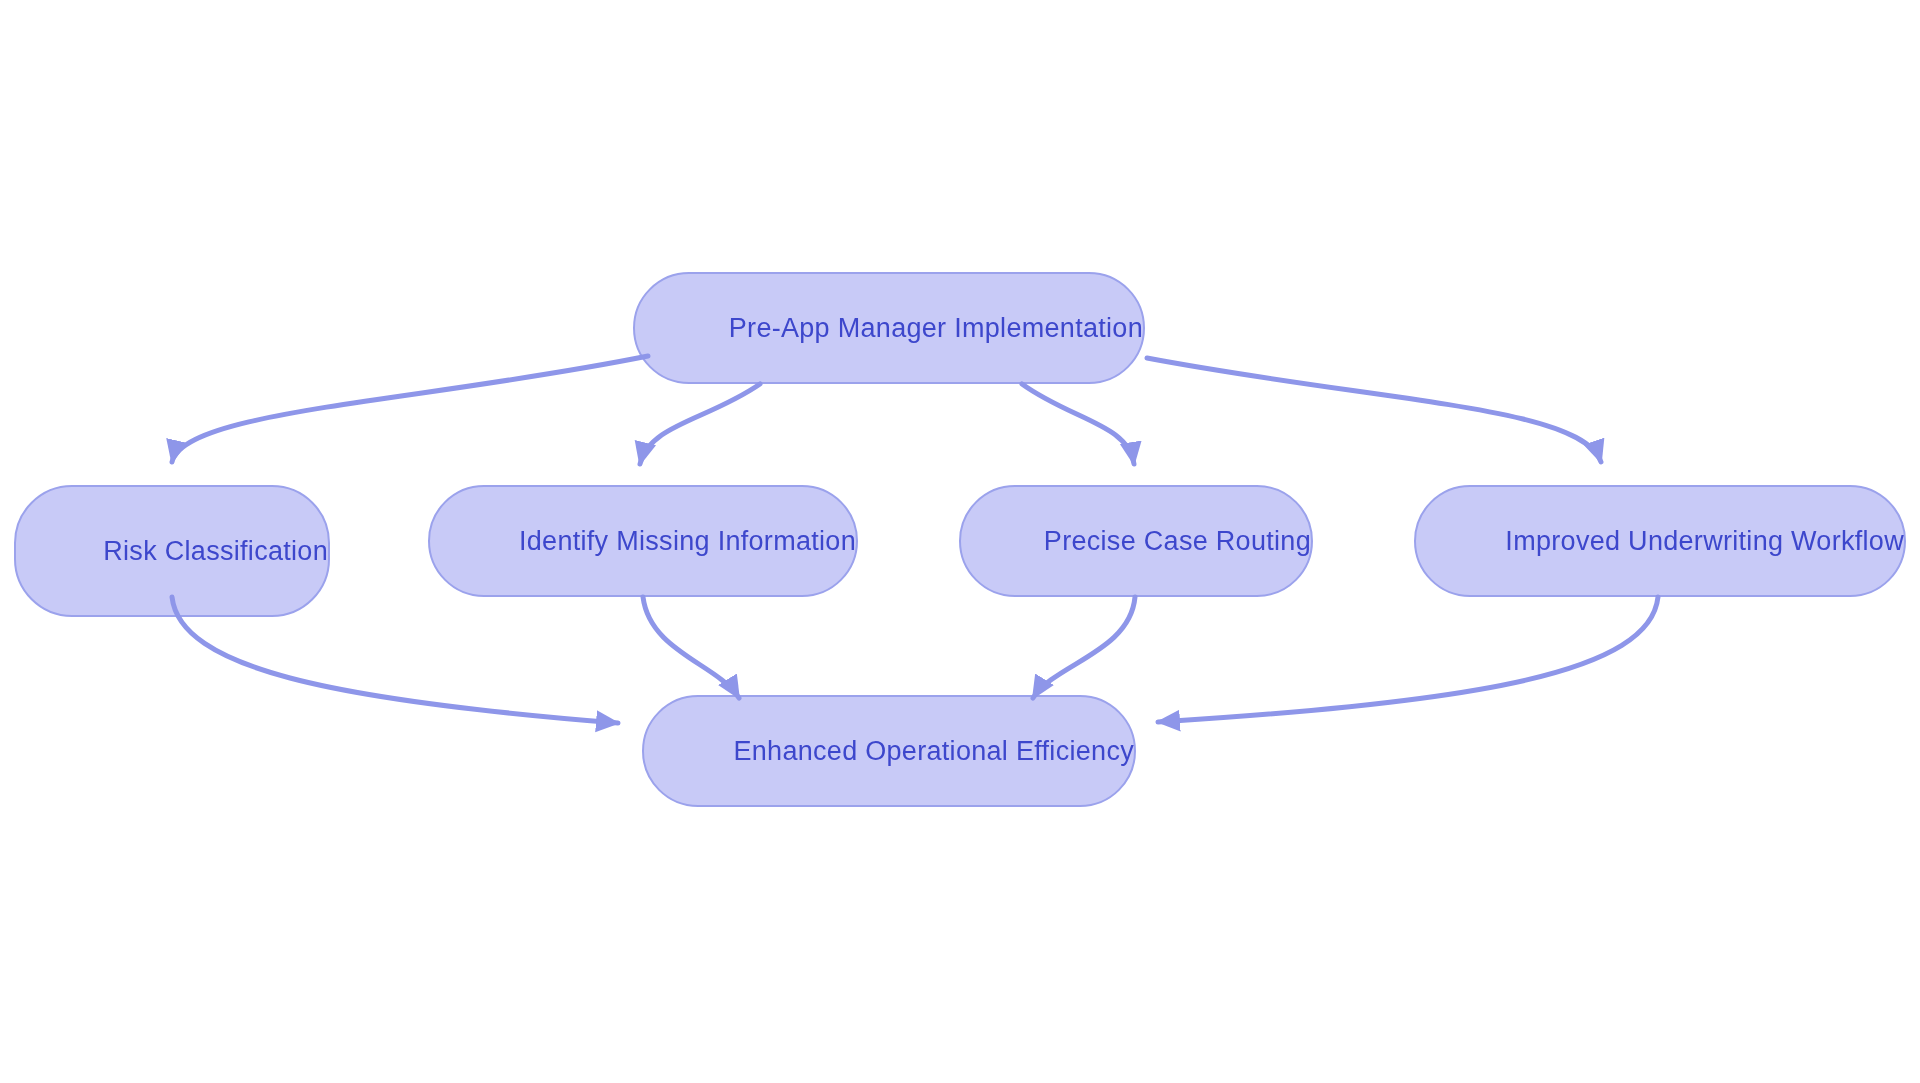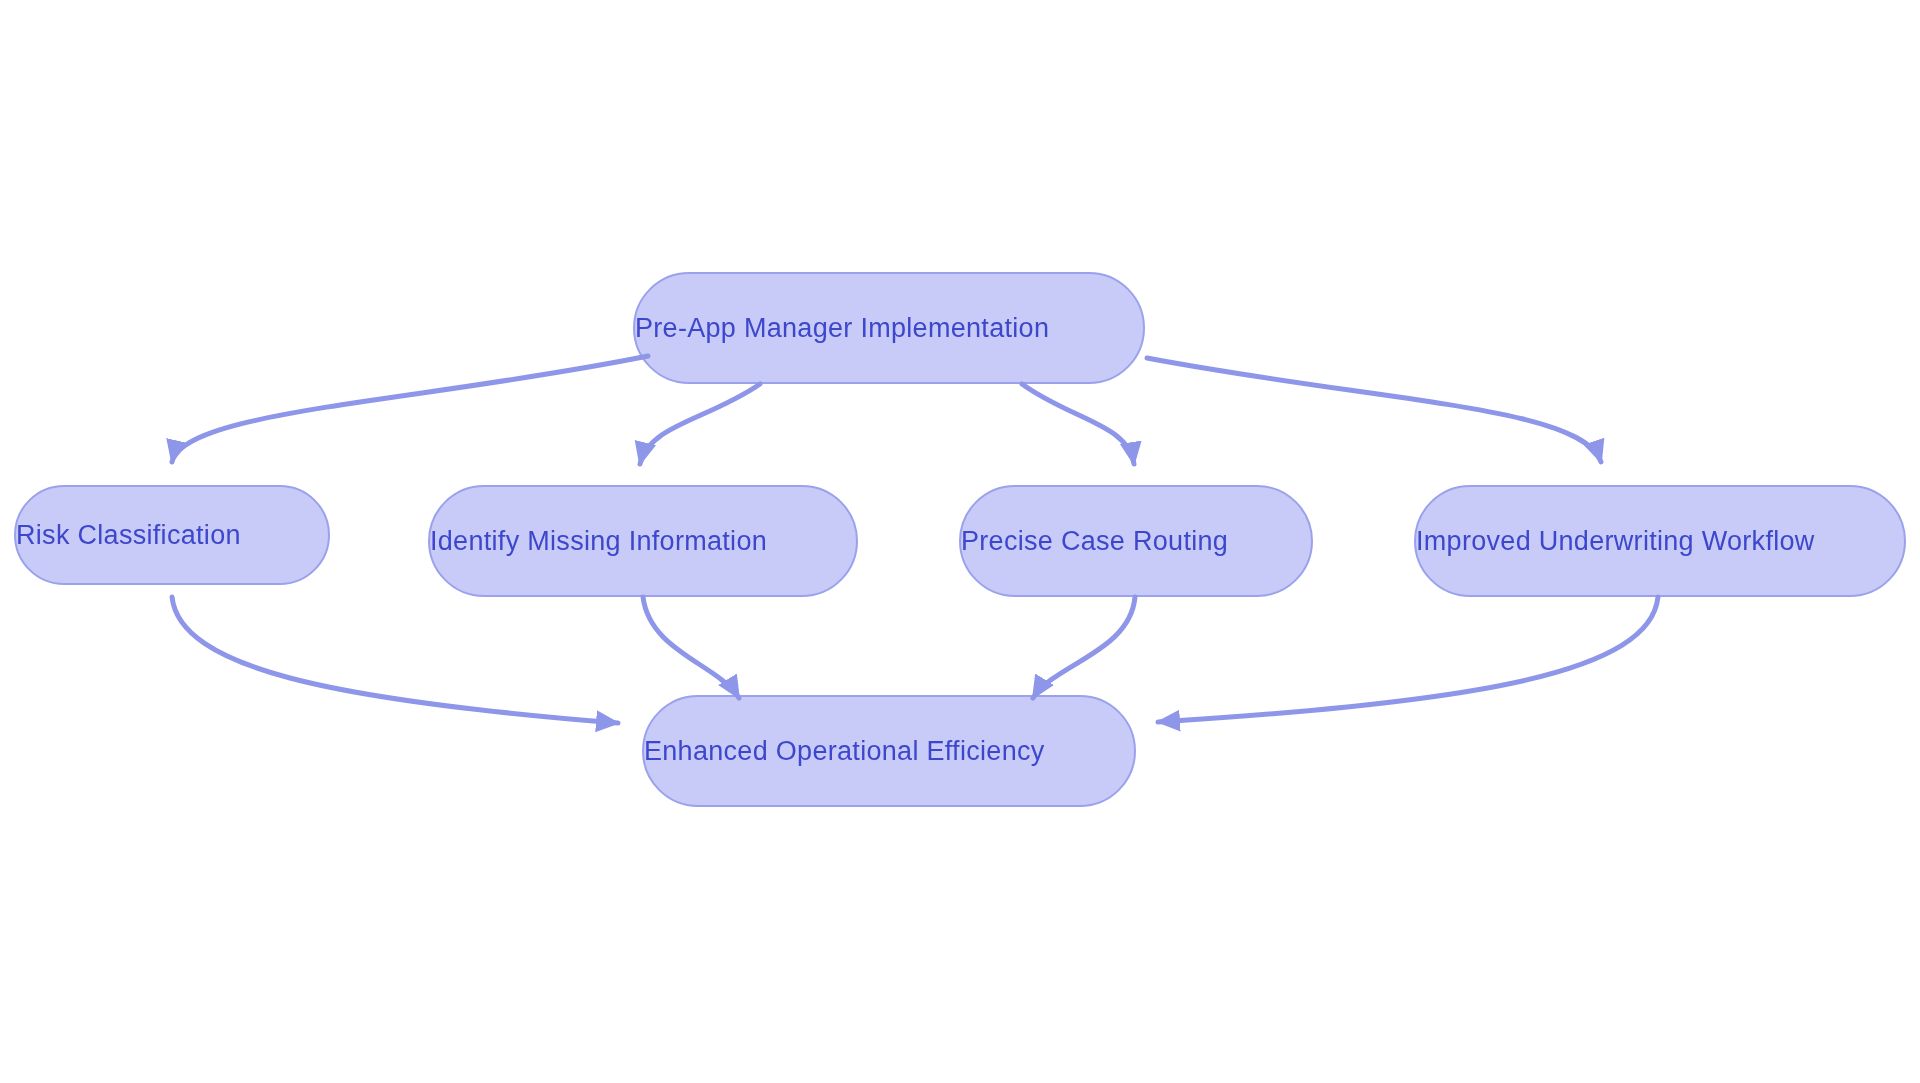--- a/index.html
+++ b/index.html
@@ -27,34 +27,34 @@
   .edges path.edge {
     fill: none;
     stroke: var(--edge, #8e96e9);
     stroke-width: 5;
     stroke-linecap: round;
   }
   .node {
     position: absolute;
     display: flex;
     align-items: center;
-    justify-content: flex-start;
+    justify-content: flex-end;
     box-sizing: border-box;
     background: var(--node-fill, #c8caf7);
     border: 2px solid var(--node-border, #9ba2ec);
     border-radius: 58px;
     color: var(--node-text, #3d47cc);
     font-size: 27px;
     letter-spacing: 0.3px;
     white-space: nowrap;
     z-index: 1;
     text-align: center;
   }
   .node-pre-app     { left: 633px;  top: 272px; width: 512px; height: 112px; }
-  .node-risk        { left: 14px;   top: 485px; width: 316px; height: 100px; }
+  .node-risk        { left: 14px;   top: 485px; width: 316px; height: 132px; }
   .node-identify    { left: 428px;  top: 485px; width: 430px; height: 112px; }
   .node-routing     { left: 959px;  top: 485px; width: 354px; height: 112px; }
   .node-workflow    { left: 1414px; top: 485px; width: 492px; height: 112px; }
   .node-efficiency  { left: 642px;  top: 695px; width: 494px; height: 112px; }
 </style>
 </head>
 <body>
 
 <div class="canvas">
 

